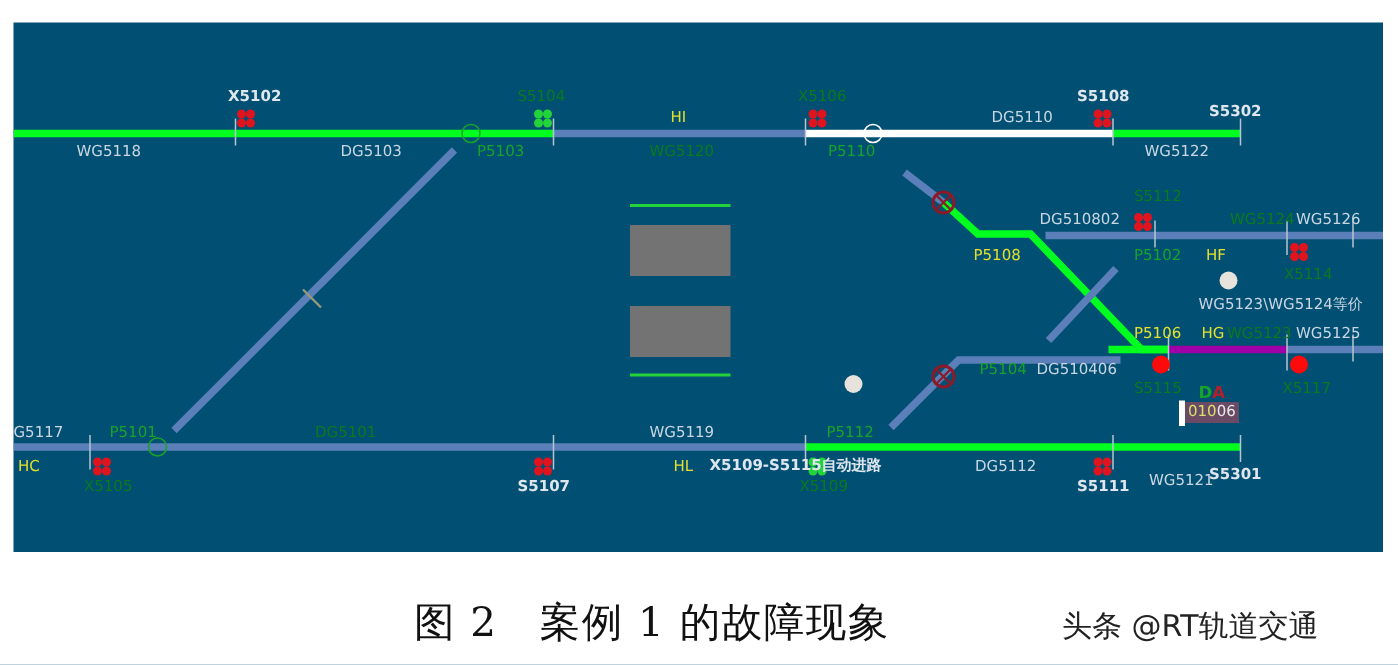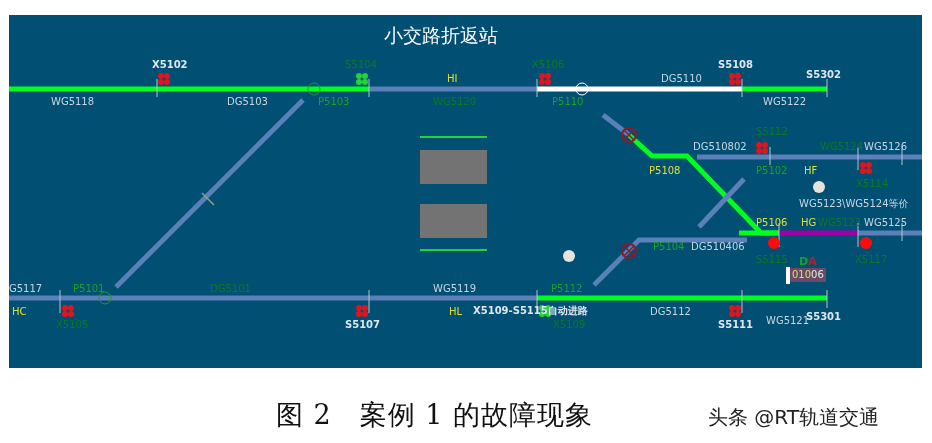--- a/index.html
+++ b/index.html
@@ -149,21 +149,20 @@
         <circle cx="539" cy="299" r="3"></circle>
       </g>
 
     <circle cx="765" cy="228" r="6" fill="#ff0a0a"></circle>
     <circle cx="857" cy="228" r="6" fill="#ff0a0a"></circle>
 
     <circle cx="810" cy="172" r="6" fill="#e6e2dc"></circle>
     <circle cx="560" cy="241" r="6" fill="#e6e2dc"></circle>
   </svg>
 
-  <div class="title">小交路折返站</div>
 
   <span class="lbl wb" style="left:143px;top:44px;">X5102</span>
   <span class="lbl gd" style="left:336px;top:44px;">S5104</span>
   <span class="lbl gd" style="left:523px;top:44px;">X5106</span>
   <span class="lbl wb" style="left:709px;top:44px;">S5108</span>
   <span class="lbl wb" style="left:797px;top:54px;">S5302</span>
   <span class="lbl y" style="left:438px;top:58px;">HI</span>
   <span class="lbl w" style="left:652px;top:58px;">DG5110</span>
   <span class="lbl w" style="left:42px;top:81px;">WG5118</span>
   <span class="lbl w" style="left:218px;top:81px;">DG5103</span>
@@ -202,18 +201,18 @@
   <span class="lbl gd" style="left:201px;top:268px;">DG5101</span>
   <span class="lbl w" style="left:424px;top:268px;">WG5119</span>
   <span class="lbl g" style="left:542px;top:268px;">P5112</span>
   <span class="lbl w" style="left:757px;top:268px;margin-top:32px;">WG5121</span>
   <span class="lbl y" style="left:3px;top:291px;">HC</span>
   <span class="lbl y" style="left:440px;top:291px;">HL</span>
   <span class="lbl w" style="left:641px;top:291px;">DG5112</span>
   <span class="lbl wb" style="left:797px;top:296px;">S5301</span>
   <span class="lbl gd" style="left:47px;top:304px;">X5105</span>
   <span class="lbl wb" style="left:336px;top:304px;">S5107</span>
-  <span class="lbl gd" style="left:544px;top:304px;">X5109</span>
+  <span class="lbl gd" style="left:524px;top:304px;">X5109</span>
   <span class="lbl wb" style="left:709px;top:304px;">S5111</span>
 </div>
 
 <div class="caption">图 2　案例 1 的故障现象</div>
 <div class="watermark">头条 @RT轨道交通</div>
 
 </body></html>

